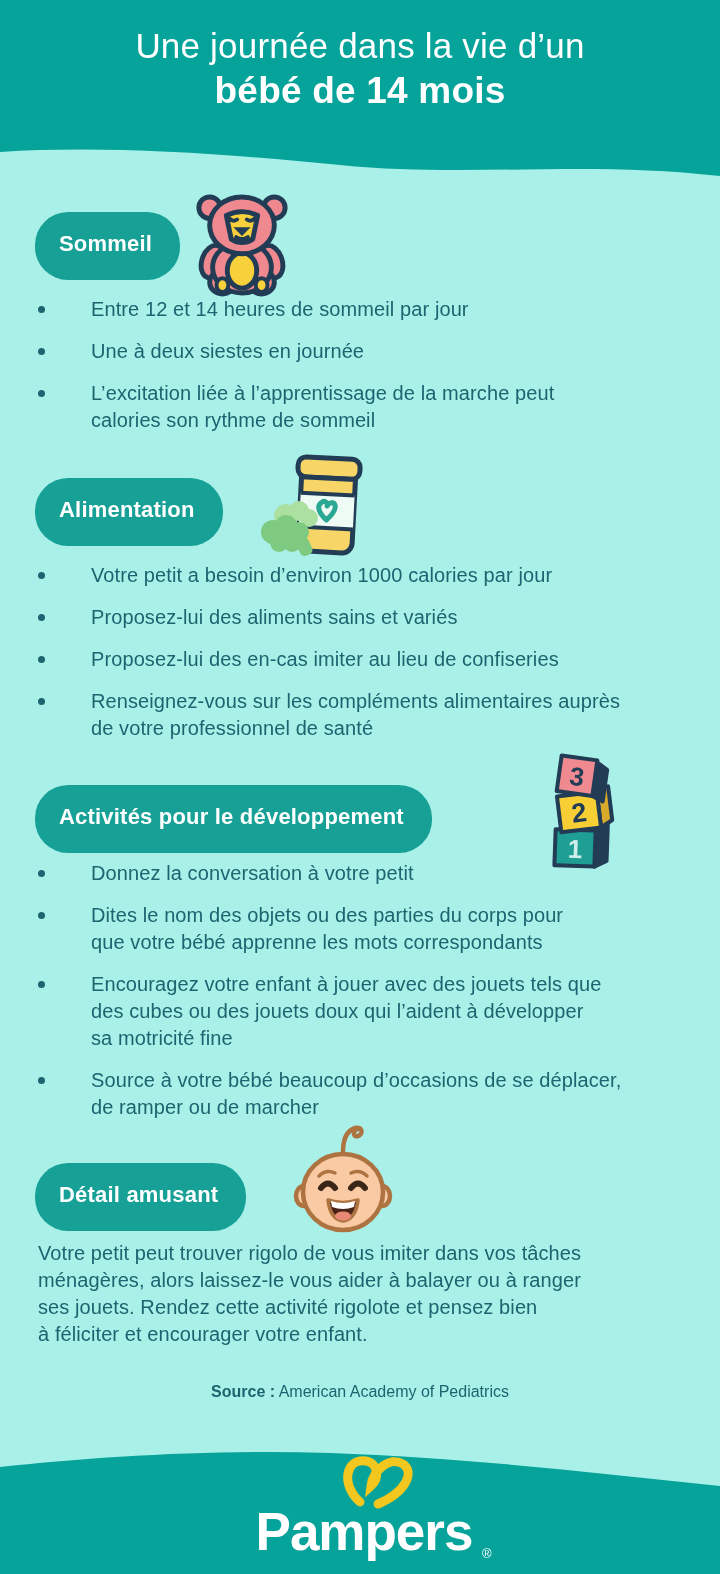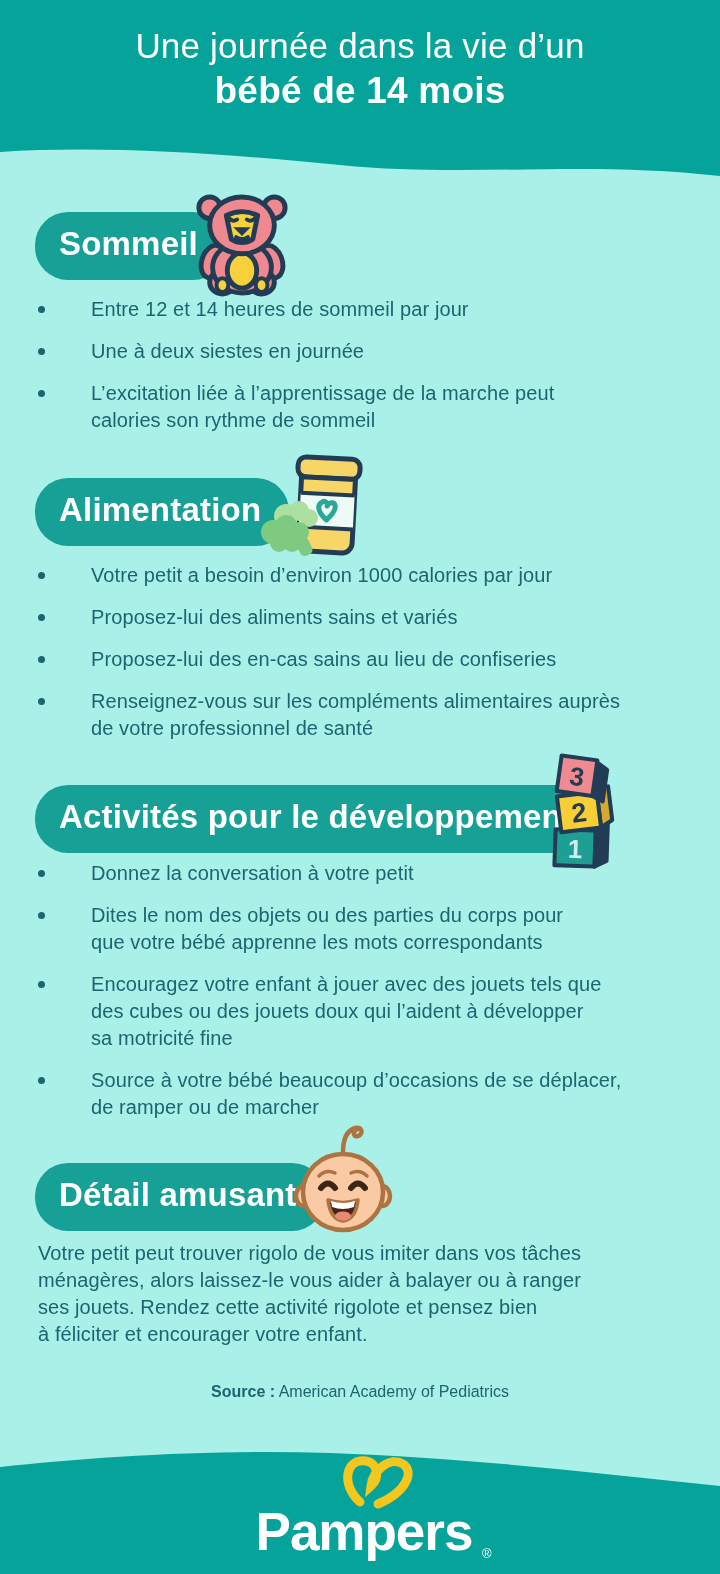--- a/index.html
+++ b/index.html
@@ -17,21 +17,21 @@
     left:0;width:720px;text-align:center;color:#ffffff;z-index:2;
     letter-spacing:.2px;
   }
   .title-1{top:26px;font-size:35px;font-weight:500;}
   .title-2{top:70px;font-size:37px;font-weight:800;}
   
   .pill{
     display:inline-flex;align-items:center;
     height:64px;border-radius:33px;
     background:#16a096;color:#ffffff;
-    font-weight:800;font-size:33px;letter-spacing:.2px;
+    font-weight:800;font-size:22px;letter-spacing:.2px;
     padding:0 28px 4px 24px;white-space:nowrap;
     z-index:3;
   }
   .icon{z-index:4;}
   
   .bullets{left:38px;width:650px;z-index:2;}
   .bullet{display:flex;margin-bottom:15px;gap:36px;}
   .dot{
     flex:0 0 auto;width:7px;height:7px;border-radius:50%;
     background:#1c6470;margin:10px 10px 0 0;
@@ -132,21 +132,21 @@
     <div class="bullet">
       <span class="dot"></span>
       <span class="btxt">Votre petit a besoin d’environ 1000 calories par jour</span>
     </div>
     <div class="bullet">
       <span class="dot"></span>
       <span class="btxt">Proposez-lui des aliments sains et variés</span>
     </div>
     <div class="bullet">
       <span class="dot"></span>
-      <span class="btxt">Proposez-lui des en-cas sains au lieu de confiseries</span>
+      <span class="btxt">Proposez-lui des en-cas imiter au lieu de confiseries</span>
     </div>
     <div class="bullet">
       <span class="dot"></span>
       <span class="btxt">Renseignez-vous sur les compléments alimentaires auprès
 de votre professionnel de santé</span>
     </div>
   </div>
 
   <div class="abs pill" style="left:35px;top:785px;">
     <span>Activités pour le développement</span>

